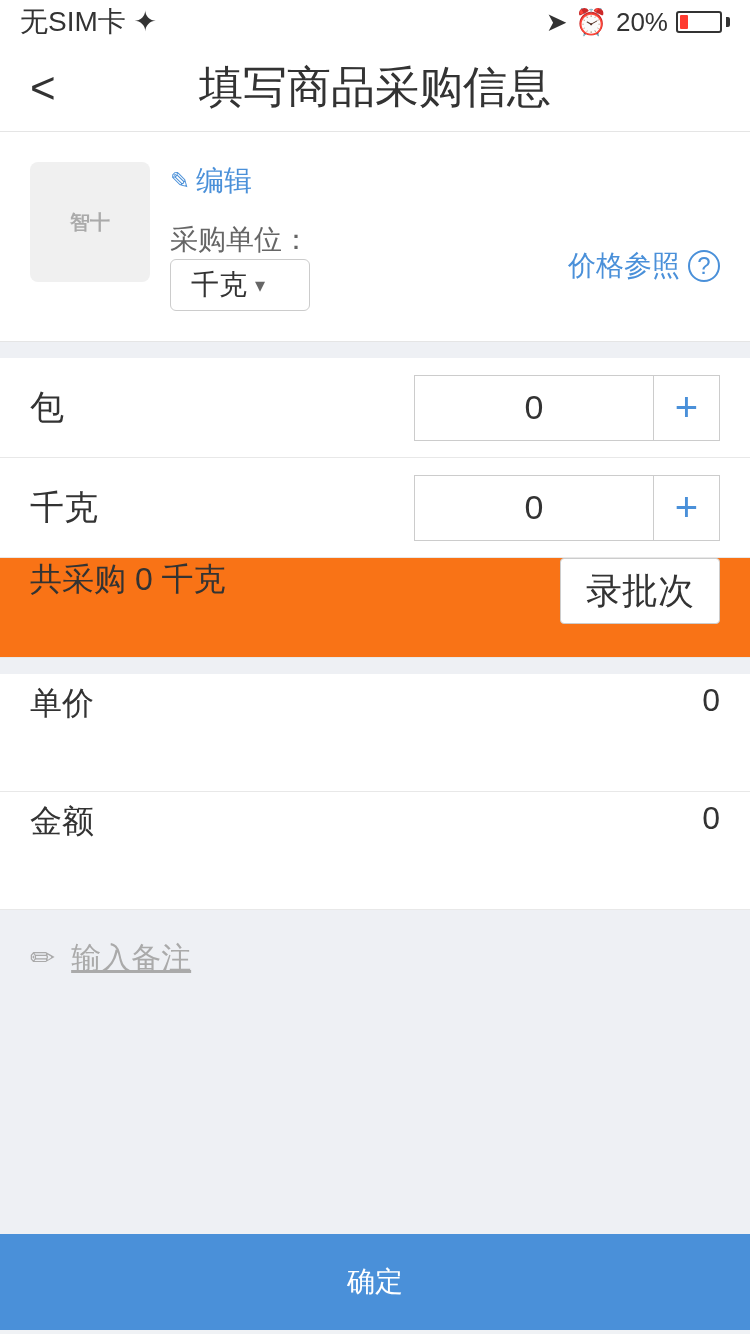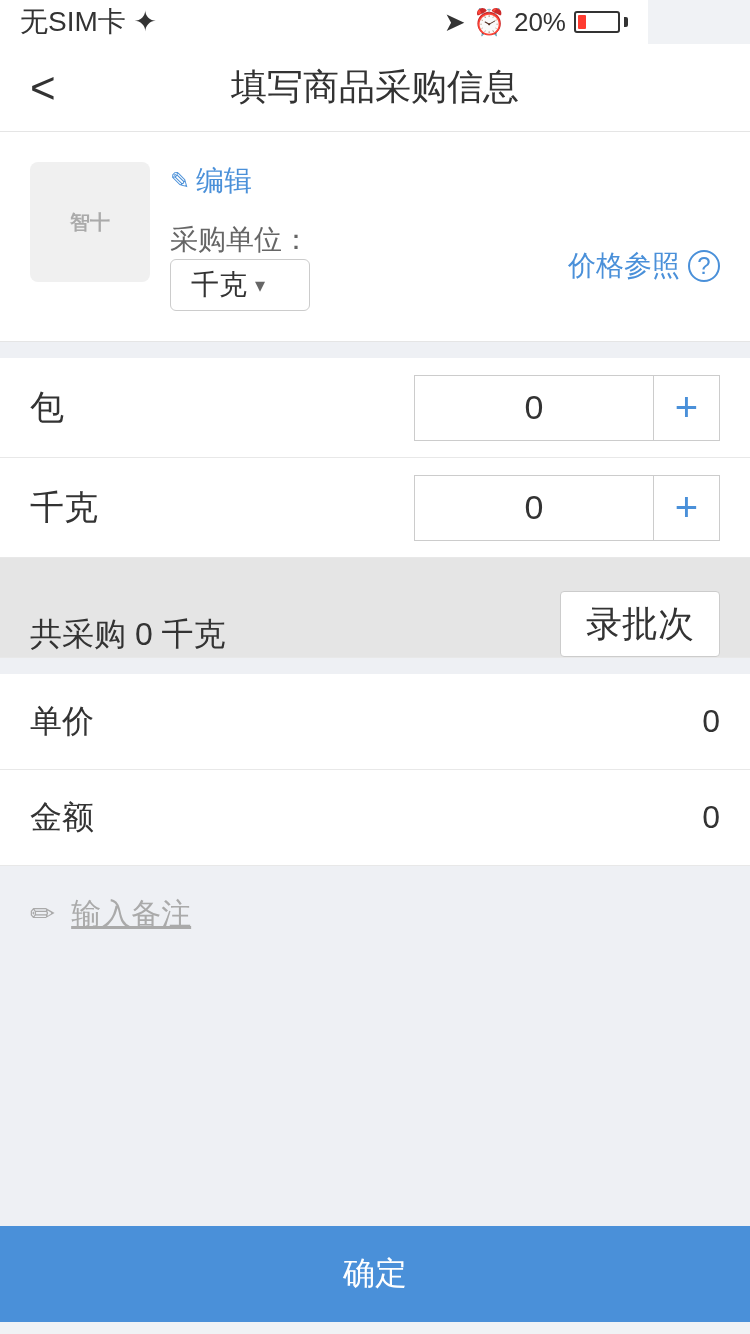--- a/index.html
+++ b/index.html
@@ -8,21 +8,21 @@
       width: 750px;
       min-height: 1334px;
       font-family: -apple-system, "PingFang SC", "Helvetica Neue", Arial, sans-serif;
       background: #f0f2f5;
       font-size: 32px;
       color: #333;
     }
 
     
     .status-bar {
-      width: 648px;
+      width: 750px;
       height: 44px;
       background: #fff;
       display: flex;
       align-items: center;
       justify-content: space-between;
       padding: 0 20px;
       font-size: 28px;
       font-weight: 500;
     }
     .status-left {
@@ -85,21 +85,21 @@
     .nav-back {
       position: absolute;
       left: 30px;
       font-size: 44px;
       color: #333;
       cursor: pointer;
       display: flex;
       align-items: center;
     }
     .nav-title {
-      font-size: 36px;
+      font-size: 44px;
       font-weight: 500;
       color: #333;
     }
 
     
     .product-card {
       background: #fff;
       margin-top: 0;
       padding: 30px 30px;
       display: flex;
@@ -246,24 +246,24 @@
       color: #4a90d9;
       cursor: pointer;
       border: 1px solid #ccc;
       border-left: none;
       background: #fff;
     }
 
     
     .summary-row {
       display: flex;
-      align-items: flex-end;
+      align-items: flex-start;
       padding: 0 30px;
       height: 100px;
-      background: #e5e5e5;
+      background: #f97316;
       border-bottom: 1px solid #e8e8e8;
     }
     .summary-text {
       font-size: 32px;
       color: #333;
     }
     .summary-spacer {
       flex: 1;
     }
     .batch-btn {
@@ -280,23 +280,23 @@
       cursor: pointer;
     }
 
     
     .price-section {
       background: #fff;
       margin-top: 0;
     }
     .price-row {
       display: flex;
-      align-items: center;
-      padding: 0 30px;
-      height: 96px;
+      align-items: flex-start;
+      padding: 8px 30px;
+      height: 118px;
       border-bottom: 1px solid #e8e8e8;
     }
     .price-label {
       font-size: 32px;
       color: #333;
     }
     .price-spacer {
       flex: 1;
     }
     .price-value {
@@ -327,29 +327,29 @@
     
     .content-area {
       flex: 1;
       background: #eef0f4;
       min-height: 300px;
     }
 
     
     .confirm-btn {
       position: fixed;
-      bottom: 12px;
+      bottom: 4px;
       left: 0;
       width: 750px;
       height: 96px;
       background: #4a90d9;
       display: flex;
       align-items: center;
       justify-content: center;
-      font-size: 32px;
+      font-size: 28px;
       color: #fff;
       cursor: pointer;
     }
 
     
     .chevron-down {
       font-size: 20px;
       color: #666;
     }
   </style>

